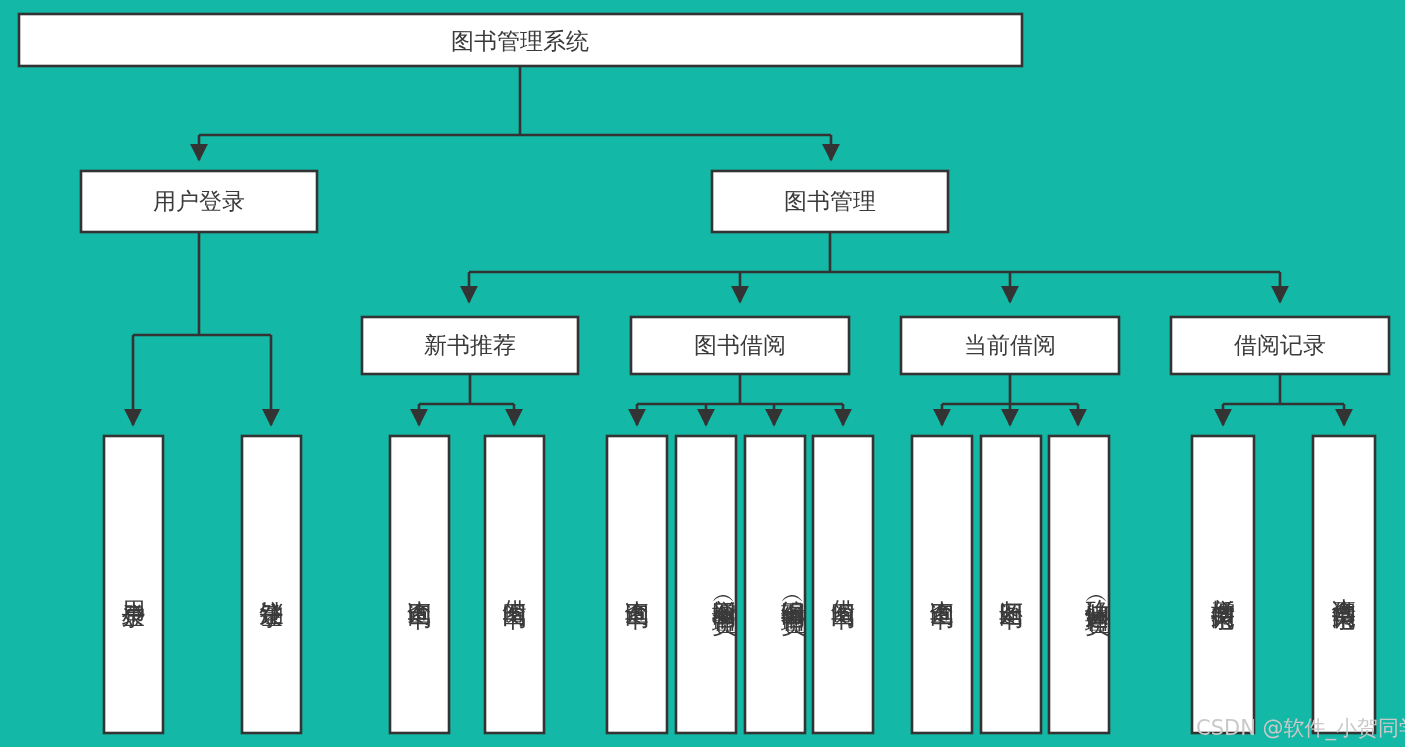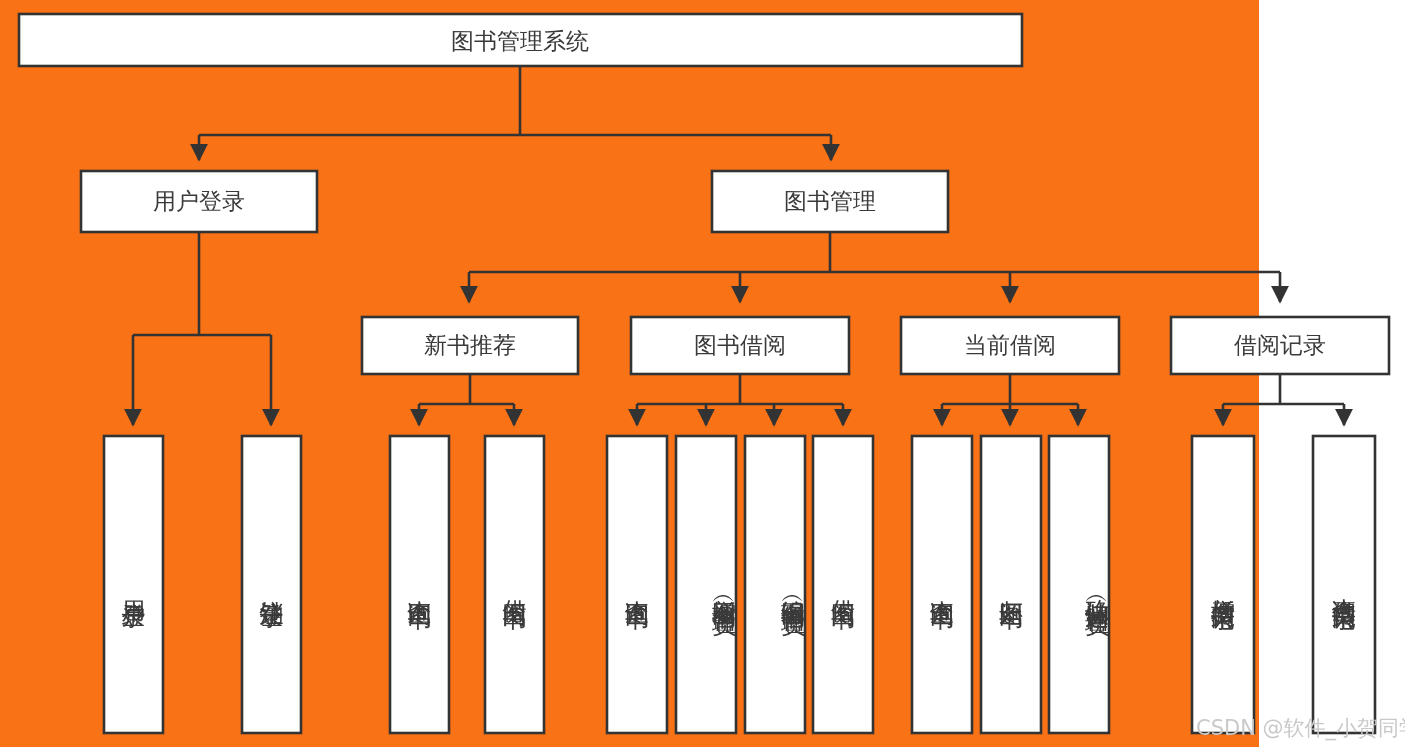--- a/index.html
+++ b/index.html
@@ -9,23 +9,23 @@
     background: #ffffff;
   }
   body {
     width: 1405px;
     height: 747px;
     font-family: "DejaVu Sans", "Liberation Sans", sans-serif;
     overflow: hidden;
   }
   #diagram-root {
     position: relative;
-    width: 1259px;
+    width: 1405px;
     height: 747px;
-    background: #f97316;
+    background: #14b8a6;
   }
   svg.diagram-canvas {
     position: absolute;
     left: 0;
     top: 0;
     width: 1405px;
     height: 747px;
     display: block;
   }
   .node-box {

